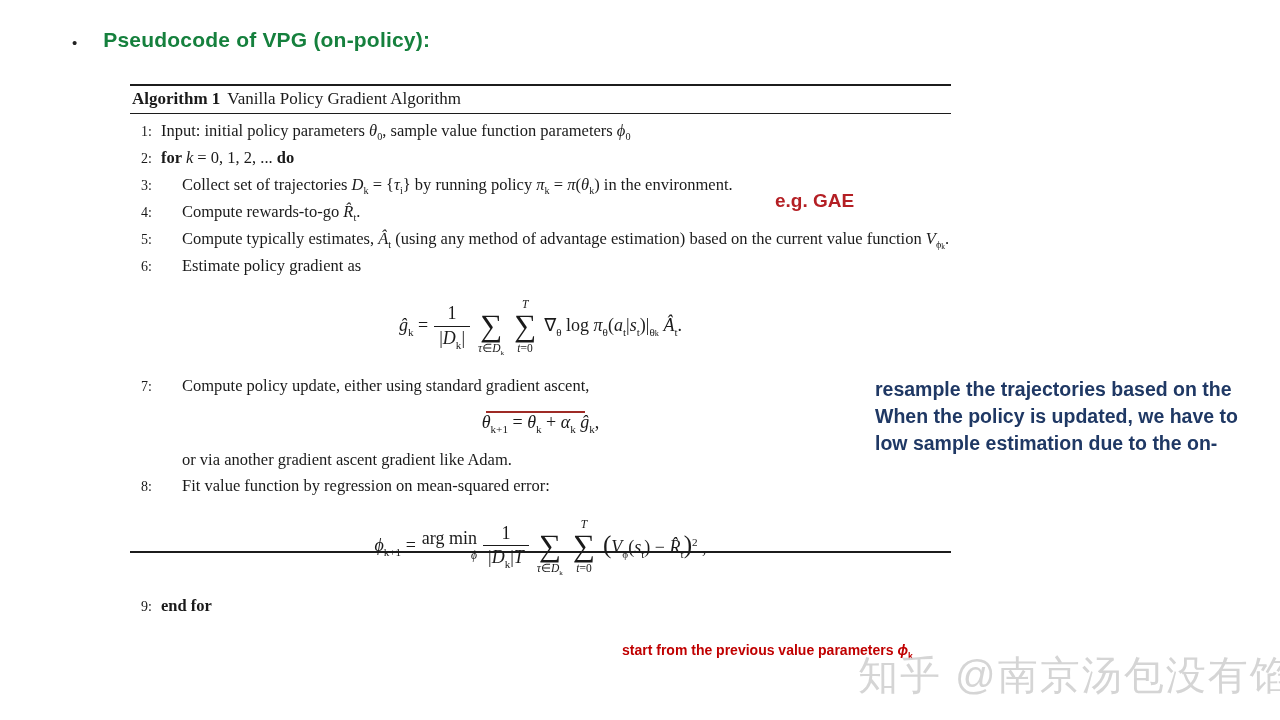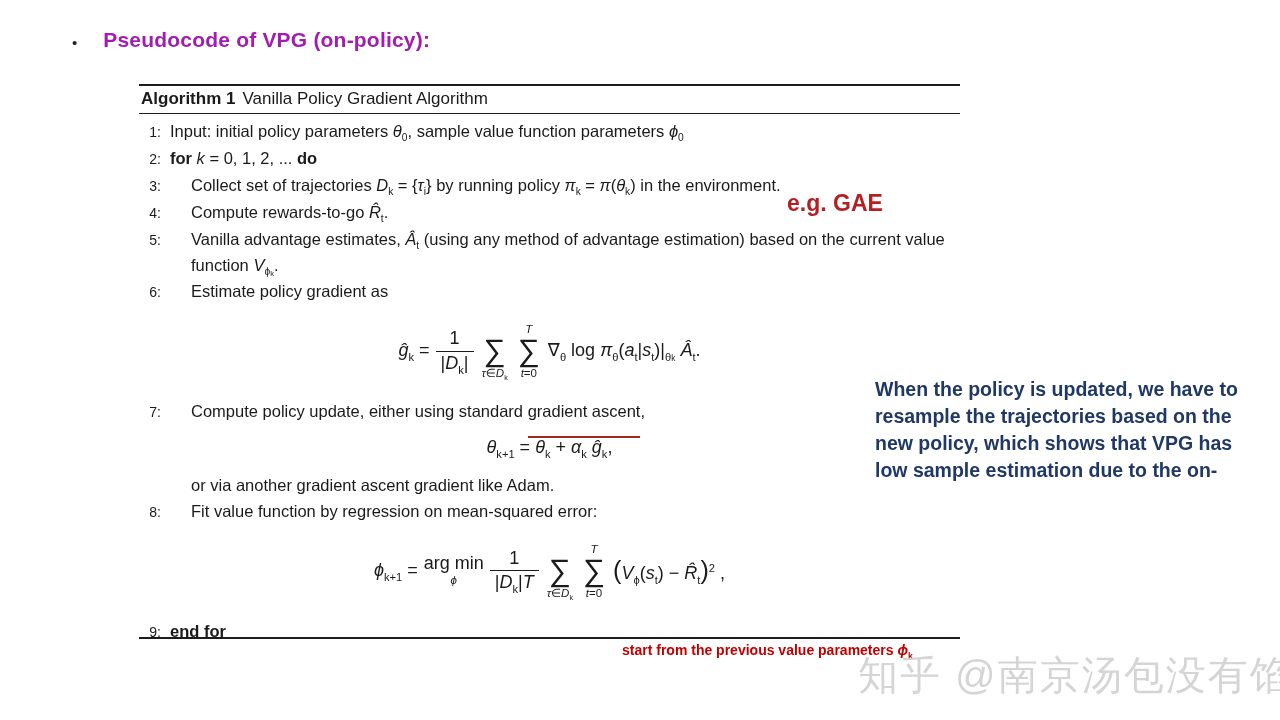--- a/index.html
+++ b/index.html
@@ -18,30 +18,30 @@
     height: 720px;
     background: #ffffff;
     overflow: hidden;
     font-family: "Liberation Sans", sans-serif;
     color: var(--ink);
   }
 
   
   .title-row { position: absolute; left: 72px; top: 28px; display: flex; align-items: flex-start; }
   .bullet { font-size: 15px; line-height: 15px; margin-top: 7px; color: #222; }
-  .page-title { margin: 0 0 0 26px; font-size: 21px; font-weight: bold; color: #a21caf; letter-spacing: 0.2px; }
+  .page-title { margin: 0 0 0 26px; font-size: 21px; font-weight: bold; color: #15803d; letter-spacing: 0.2px; }
 
   
   .alg-box {
     position: absolute;
-    left: 139px; top: 84px;
-    width: 821px; height: 555px;
+    left: 130px; top: 84px;
+    width: 821px; height: 469px;
     border-top: 2.5px solid #1c1c1c;
     border-bottom: 2.5px solid #1c1c1c;
-    font-family: Liberation Sans, sans-serif;
+    font-family: Liberation Serif, serif;
     font-size: 16.5px;
     color: var(--ink);
   }
   .alg-header {
     font-size: 17px;
     padding: 3px 2px 4px 2px;
     border-bottom: 1.5px solid #1c1c1c;
   }
   .alg-label { font-weight: bold; margin-right: 7px; }
   .alg-body { padding-top: 4px; }
@@ -69,27 +69,27 @@
   .mrow { white-space: nowrap; }
   .f-g   { margin: 17px 0 18px 0; }
   .f-th  { margin: 12px 0 13px 0; text-align: right; }
   .f-phi { margin: 17px 0 18px 0; }
   .frac { display: inline-flex; flex-direction: column; align-items: center; line-height: 1.3; }
   .frac .num { padding: 0 5px; }
   .frac .den { border-top: 1.3px solid var(--ink); padding: 0 5px; }
   .bigop { display: inline-flex; flex-direction: column; align-items: center; margin: 0 2px; }
   .bigop .sigma { font-size: 31px; line-height: 30px; }
   .bigop .lim { font-size: 11.5px; min-height: 14px; line-height: 14px; }
-  .underop { display: inline-flex; flex-direction: column; align-items: center; line-height: 1.1; }
+  .underop { display: inline-flex; flex-direction: column; align-items: flex-end; line-height: 1.1; }
   .underop .under { font-size: 11.5px; font-style: italic; }
 
   
   .annot-gae {
     position: absolute; left: 775px; top: 190px;
-    font-size: 23px; font-weight: bold; color: var(--red); white-space: nowrap; margin-left: 12px;
+    font-size: 19px; font-weight: bold; color: var(--red); white-space: nowrap;
   }
   .annot-start {
     position: absolute; left: 622px; top: 642px;
     font-size: 14px; font-weight: bold; color: var(--red2); white-space: nowrap;
     z-index: 2;
   }
   .side-note {
     position: absolute; left: 875px; top: 376px; width: 395px;
     font-size: 19.5px; font-weight: bold; line-height: 27px; color: var(--navy);
   }
@@ -131,21 +131,21 @@
         <div class="ltext ind"><span class="m-n">Collect set of trajectories </span><span class="m-i">D</span><sub class="m-sub">k</sub><span class="m-n"> = {</span><span class="m-i">τ</span><sub class="m-sub">i</sub><span class="m-n">} by running policy </span><span class="m-i">π</span><sub class="m-sub">k</sub><span class="m-n"> = </span><span class="m-i">π</span><span class="m-n">(</span><span class="m-i">θ</span><sub class="m-sub">k</sub><span class="m-n">) in the environment.</span></div>
       </div>
 
       <div class="alg-line">
         <span class="lnum">4:</span>
         <div class="ltext ind"><span class="m-n">Compute rewards-to-go </span><span class="m-i">R̂</span><sub class="m-sub">t</sub><span class="m-n">.</span></div>
       </div>
 
       <div class="alg-line">
         <span class="lnum">5:</span>
-        <div class="ltext ind"><span class="m-n">Vanilla advantage estimates, </span><span class="m-i">Â</span><sub class="m-sub">t</sub><span class="m-n"> (using any method of advantage estimation) based on the current value function </span><span class="m-i">V</span><sub class="m-sub">ϕ</sub><sub class="m-ssub">k</sub><span class="m-n">.</span></div>
+        <div class="ltext ind"><span class="m-n">Compute typically estimates, </span><span class="m-i">Â</span><sub class="m-sub">t</sub><span class="m-n"> (using any method of advantage estimation) based on the current value function </span><span class="m-i">V</span><sub class="m-sub">ϕ</sub><sub class="m-ssub">k</sub><span class="m-n">.</span></div>
       </div>
 
       <div class="alg-line">
         <span class="lnum">6:</span>
         <div class="ltext ind"><span class="m-n">Estimate policy gradient as</span></div>
       </div>
 
       <div class="math-row f-g">
         <span class="mrow"><span class="m-i">ĝ</span><sub class="m-sub">k</sub><span class="m-n"> =</span></span>
         <span class="frac">
@@ -213,21 +213,20 @@
         <div class="ltext"><span class="m-b">end for</span></div>
       </div>
 
     </div>
   </div>
 
   <div class="annot-gae">e.g. GAE</div>
   <div class="annot-start"><span class="m-n">start from the previous value parameters </span><span class="m-i">ϕ</span><sub class="m-sub">k</sub></div>
 
   <div class="side-note">
+    <div>resample the trajectories based on the</div>
     <div>When the policy is updated, we have to</div>
-    <div>resample the trajectories based on the</div>
-    <div>new policy, which shows that VPG has</div>
     <div>low sample estimation due to the on-</div>
   </div>
 
   <div class="watermark">知乎 @南京汤包没有馅</div>
 
 </div>
 
 </body></html>

